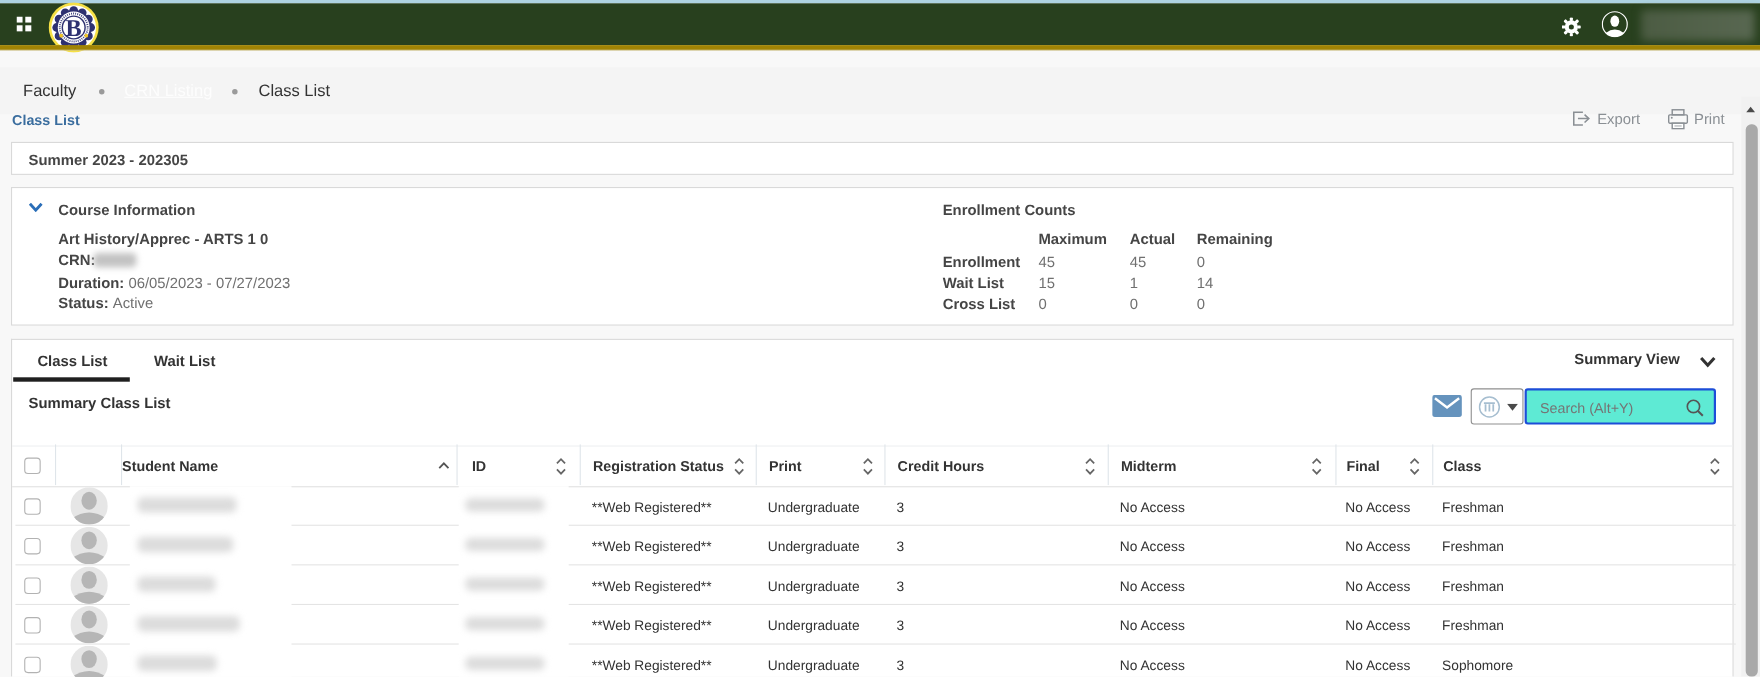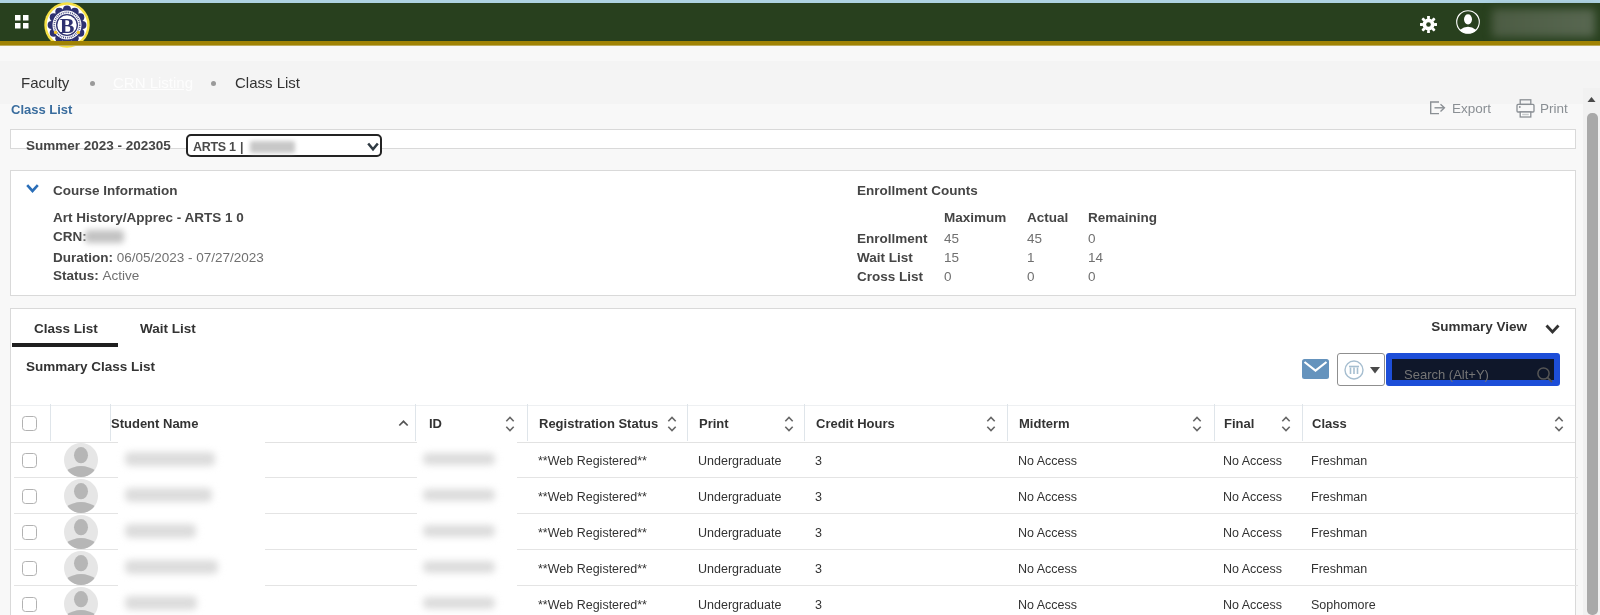--- a/index.html
+++ b/index.html
@@ -11,39 +11,39 @@
 #goldbar { position:absolute; left:0; top:41px; width:1600px; height:5px; background:linear-gradient(#a08304 70%, #cdc189); }
 #breadcrumb { position:absolute; left:0; top:45px; width:1600px; height:43px; background:#f4f4f4; font-size:15px; color:#333;margin-top:16px; }
 #breadcrumb .bc { position:absolute; top:13px; }
 #breadcrumb .dot { position:absolute; top:19.5px; width:5px; height:5px; border-radius:50%; background:#9a9a9a; }
 #crnred { color:#fdfdfd; text-decoration:underline; }
 
 #pgtitle { position:absolute; left:11px; top:101.5px; font-size:13px; font-weight:bold; color:#3a6d9e; }
 .toolbtn { position:absolute; top:101px; font-size:13.5px; color:#8a8f94; }
 
 .panel { position:absolute; left:10px; width:1566px; background:#fff; border:1px solid #d9d9d9; }
-#termpanel { top:129px; height:20px; }
+#termpanel { top:129px; height:30px; }
 #coursepanel { top:170px; height:126px; }
 #tabpanel { top:308px; height:307px; border-bottom:none; }
 #termlabel { position:absolute; left:15px; top:8px; font-size:13.5px; font-weight:bold; color:#454545; }
 #select { position:absolute; left:175px; top:4px; width:196px; height:23px; border:2px solid #232323; border-radius:5px; background:#fff; }
 #select .sl { position:absolute; left:5px; top:3.5px; font-size:12.5px; font-weight:bold; color:#4a4a4a; letter-spacing:-0.3px; }
 #select .blur { position:absolute; left:62px; top:5px; width:45px; height:12px; background:#c8c8c8; border-radius:2px; filter:blur(2px); }
 
 .h13b { font-size:13.5px; font-weight:bold; color:#454545; }
 .t13 { font-size:13.5px; font-weight:normal; color:#707070; }
 
 .tab { position:absolute; top:11.5px; font-size:13.5px; font-weight:bold; color:#333; }
 #tabline { position:absolute; left:1px; top:34px; width:106px; height:4px; background:#1f1f1f; }
 #sumtitle { position:absolute; left:15px; top:50px; font-size:13.5px; font-weight:bold; color:#333; }
 #sumview { position:absolute; right:48px; top:9.5px; font-size:13.5px; font-weight:bold; color:#333; }
 
 #mailbtn { position:absolute; left:1291px; top:50px; }
 #gridbtn { position:absolute; left:1326px; top:44px; width:48px; height:33px; background:#fff; border:1px solid #8f8f8f; border-radius:3px; }
-#searchbox { position:absolute; left:1375px; top:44px; width:174px; height:33px; background:#0f172a; border:6px solid #1d4ed8; border-radius:3px; }
+#searchbox { position:absolute; left:1375px; top:44px; width:174px; height:33px; background:#5eead4; border:2px solid #1d4ed8; border-radius:3px; }
 #searchbox .ph { position:absolute; left:12px; top:8px; font-size:13px; color:#757575; }
 
 #thead { position:absolute; left:0px; top:96px; width:1564px; height:38px; border-top:1px solid #eef0f2; border-bottom:1px solid #e2e2e2; }
 .th { position:absolute; top:107px; font-size:13px; font-weight:bold; color:#333; }
 .colline { position:absolute; width:1px; background:#dfe5ea; }
 .rowline { position:absolute; left:0; width:1564px; height:1px; background:#e4e4e4; }
 .cell { position:absolute; font-size:12.5px; color:#333; }
 .chk { position:absolute; left:22px; width:15px; height:15px; border:1.3px solid #b2b2b2; border-radius:3.5px; background:#fff; }
 .avatar { position:absolute; left:64px; }
 .whitebox { position:absolute; background:#fff; z-index:2; }
@@ -141,28 +141,20 @@
   <rect x="4.2" y="0.8" width="10.6" height="4.6" fill="none" stroke="#8a8f94" stroke-width="1.3"></rect>
   <rect x="1" y="5.4" width="17" height="7.6" rx="1" fill="none" stroke="#8a8f94" stroke-width="1.3"></rect>
   <circle cx="3.8" cy="8" r="0.9" fill="#8a8f94"></circle>
   <rect x="4.2" y="13" width="10.6" height="5" fill="#fff" stroke="#8a8f94" stroke-width="1.3"></rect>
   <rect x="6.2" y="14.7" width="6.6" height="1.6" fill="#c9ccce"></rect>
 </svg>
 <span class="toolbtn" style="left:1540px">Print</span>
 
 <div class="panel" id="termpanel">
   <div id="termlabel">Summer 2023 - 202305</div>
-  <div id="select">
-    <span class="sl">ARTS 1</span>
-      <span class="sl" style="left:52px">|</span>
-    <span class="blur"></span>
-    <svg class="abs" style="left:179px;top:6px" width="12" height="10" viewBox="0 0 12 10">
-        <path d="M1.2 1.5 L6 7.3 L10.8 1.5" fill="none" stroke="#2f3a42" stroke-width="2.5"></path>
-      </svg>
-  </div>
 </div>
 
 <div class="panel" id="coursepanel">
   <svg class="abs" style="left:15px;top:13px" width="13" height="9" viewBox="0 0 13 9">
       <path d="M1.2 1.2 L6.5 7 L11.8 1.2" fill="none" stroke="#2a6eb8" stroke-width="2.6"></path>
     </svg>
   <span class="h13b abs" style="left:42px;top:12px">Course Information</span>
   <span class="h13b abs" style="left:42px;top:38.5px">Art History/Apprec - ARTS 1 0</span>
   <span class="h13b abs" style="left:42px;top:58px">CRN: </span>
   <span class="smudge" style="left:74px;top:59px;width:39px;height:13px"></span>

